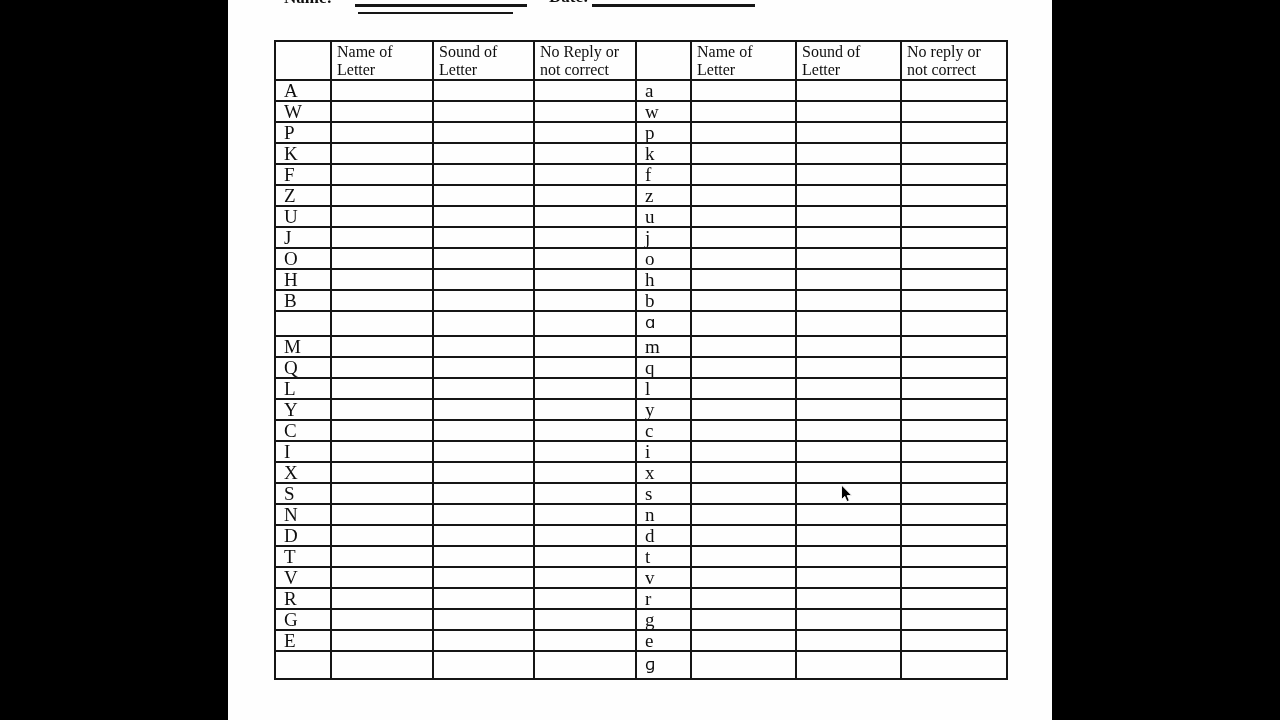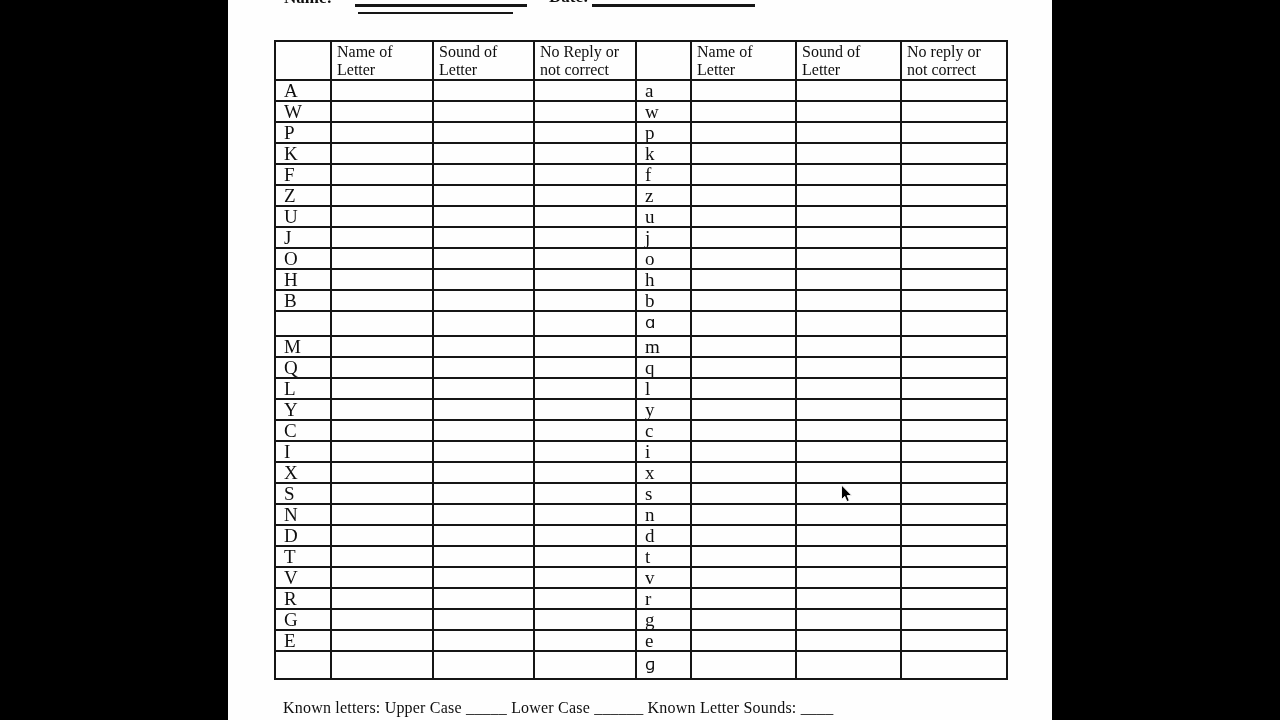--- a/index.html
+++ b/index.html
@@ -380,20 +380,19 @@
             <td></td>
             <td></td>
             <td class="letter alt">ɡ</td>
             <td></td>
             <td></td>
             <td></td>
           </tr>
         </tbody>
     </table>
 
-    <div class="footer">Known letters: Upper Case _____ Lower Case ______ Known Letter Sounds: ____</div>
 
     <svg class="cursor" viewBox="0 0 14 20">
       <path d="M1.5,1 L1.5,15.6 L4.8,12.4 L6.9,17.6 L9.3,16.6 L7.2,11.6 L11.8,11.6 Z" fill="#000000" stroke="#ffffff" stroke-width="0.9"></path>
     </svg>
 
   </div>
 </div>
 
 </body></html>

